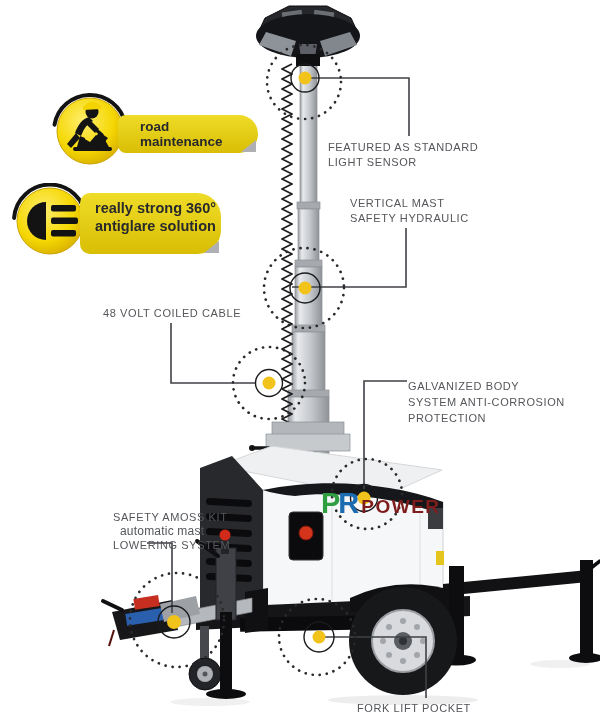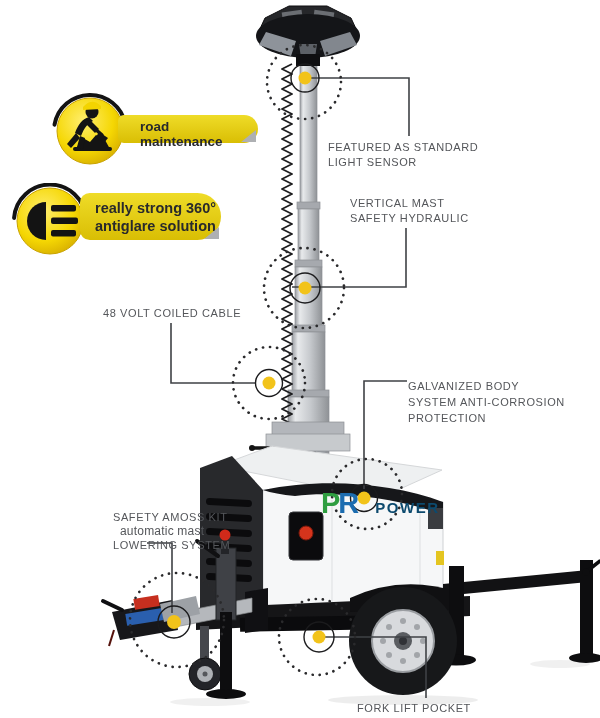--- a/index.html
+++ b/index.html
@@ -6,30 +6,30 @@
   #stage{position:relative;width:600px;height:718px;background:#ffffff;overflow:hidden;
          font-family:"Liberation Sans",sans-serif;}
   #machine-svg{position:absolute;left:0;top:0;}
   .callout{position:absolute;color:#54565a;font-size:11px;line-height:15px;
            letter-spacing:.6px;white-space:nowrap;}
   .callout .small{font-size:12px;letter-spacing:.4px;margin-left:7px;}
   .badge-label{position:absolute;background:linear-gradient(#efdc28,#d9be04);
                color:#28292c;font-weight:bold;white-space:nowrap;}
   .badge-label .fold{position:absolute;right:2px;bottom:1px;width:15px;height:12px;
                background:#aeb0b3;clip-path:polygon(0 100%,100% 0,100% 100%);}
-  #badge1-label{left:118px;top:115px;width:140px;height:28px;border-radius:8px 19px 19px 8px;
+  #badge1-label{left:118px;top:115px;width:140px;height:38px;border-radius:8px 19px 19px 8px;
                 font-size:13.5px;line-height:15px;padding:4px 0 0 22px;box-sizing:border-box;}
-  #badge2-label{left:80px;top:193px;width:141px;height:47px;border-radius:10px 24px 24px 10px;
+  #badge2-label{left:80px;top:193px;width:141px;height:61px;border-radius:10px 24px 24px 10px;
                 font-size:14.5px;line-height:18px;padding:6px 0 0 15px;box-sizing:border-box;}
   .badge-svg{position:absolute;}
   #logo{position:absolute;left:321px;top:487px;display:flex;align-items:baseline;
         font-weight:bold;}
   #logo .p{color:#2f9e41;font-size:29px;}
   #logo .r{color:#1b6cb0;font-size:29px;margin-left:-2px;}
-  #logo .power{color:#0c4a6e;font-size:15px;letter-spacing:1.5px;margin-left:16px;}
+  #logo .power{color:#7f1d1d;font-size:19px;letter-spacing:1.5px;margin-left:2px;}
   #co-forklift{text-align:left;width:140px;}
 </style>
 </head>
 <body>
 
 <div id="stage">
 
 <svg id="machine-svg" width="600" height="718" viewBox="0 0 600 718">
   <defs>
     <linearGradient id="mastGrad" x1="0" y1="0" x2="1" y2="0">

